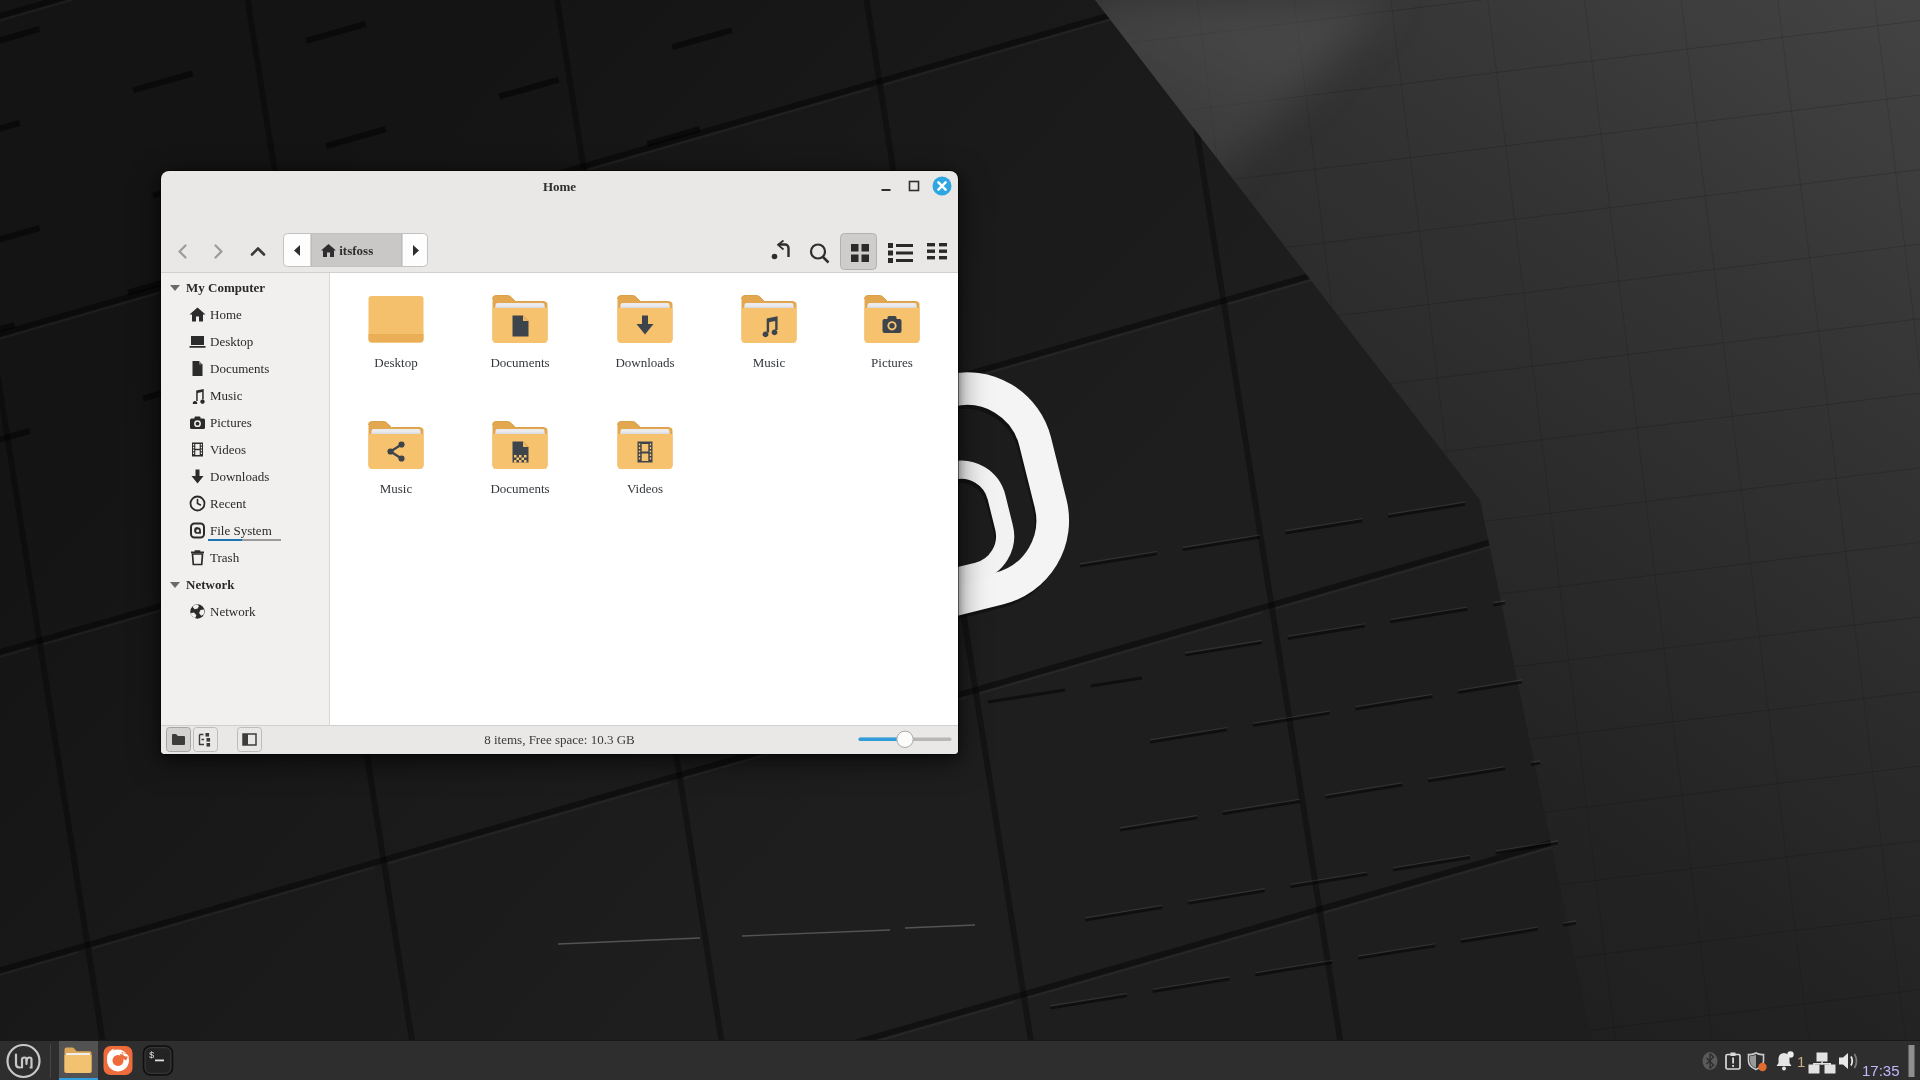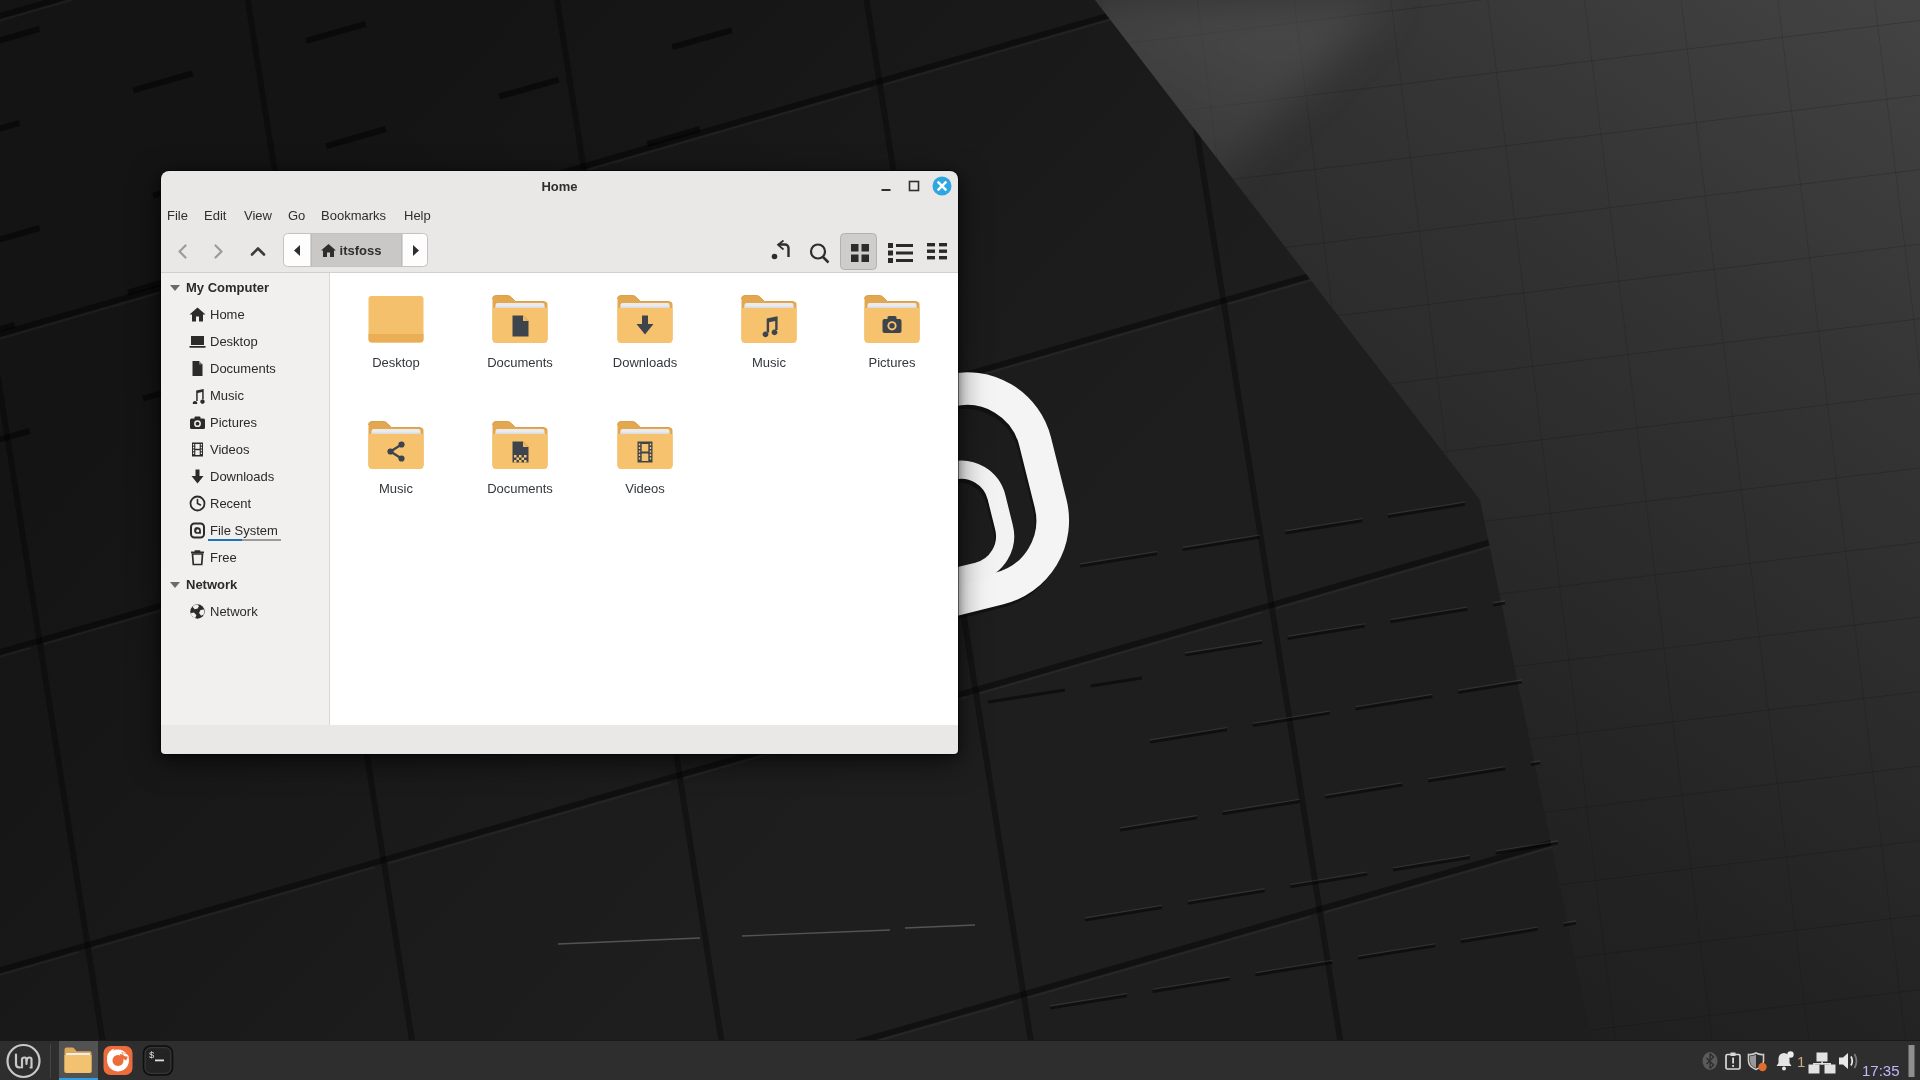--- a/index.html
+++ b/index.html
@@ -1,21 +1,21 @@
 <!DOCTYPE html>
 <html><head>
 <meta charset="utf-8">
 <style>
   * { margin:0; padding:0; box-sizing:border-box; }
   html,body { width:1920px; height:1080px; overflow:hidden; background:#161616;
     font-family:"Liberation Sans", sans-serif; }
   #desk { position:absolute; left:0; top:0; width:1920px; height:1080px; }
   #win { position:absolute; left:161px; top:171px; width:797px; height:583px;
     border-radius:8px 8px 4px 4px; background:#E9E8E7;
-    box-shadow:0 0 0 1px rgba(0,0,0,.45), 0 8px 30px rgba(0,0,0,.55), 0 2px 8px rgba(0,0,0,.4); }
+    box-shadow:0 0 0 1px rgba(0,0,0,.45), 0 8px 30px rgba(0,0,0,.55), 0 2px 8px rgba(0,0,0,.4);font-family:Liberation Serif, serif; }
   #titlebar { position:absolute; left:0; top:0; right:0; height:30px; }
   #title { position:absolute; left:0; right:0; top:0; height:30px; line-height:31px;
     text-align:center; font-size:13px; font-weight:bold; color:#2e2e2e; }
   .wbtn { position:absolute; top:0; height:30px; }
   #menubar { position:absolute; left:0; top:30px; right:0; height:30px; font-size:13px; color:#2e2e2e; }
   .mitem { position:absolute; top:0; height:30px; line-height:30px; }
   #toolbar { position:absolute; left:0; top:60px; right:0; height:42px;
     border-bottom:1px solid #d1d0cf; }
   #body { position:absolute; left:0; top:102px; right:0; bottom:29px; background:#15803d; }
   #sidebar { position:absolute; left:0; top:0; width:169px; height:100%;
@@ -125,28 +125,20 @@
 <div id="win">
   <div id="titlebar">
     <div id="title">Home</div>
     <svg class="wbtn" style="right:0; width:126px;" width="126" height="30" viewBox="0 0 126 30">
       <rect x="49.5" y="18" width="9" height="2" fill="#2e2e2e"></rect>
       <rect x="77.5" y="10.5" width="9" height="9" fill="none" stroke="#2e2e2e" stroke-width="1.6"></rect>
       <circle cx="110" cy="15" r="9.5" fill="#2da6e2"></circle>
       <path d="M106.4 11.4 L113.6 18.6 M113.6 11.4 L106.4 18.6" stroke="#fff" stroke-width="2.5" stroke-linecap="round"></path>
     </svg>
   </div>
-  <div id="menubar">
-    <div class="mitem" style="left:6px;">File</div>
-    <div class="mitem" style="left:43px;">Edit</div>
-    <div class="mitem" style="left:83px;">View</div>
-    <div class="mitem" style="left:127px;">Go</div>
-    <div class="mitem" style="left:160px;">Bookmarks</div>
-    <div class="mitem" style="left:243px;">Help</div>
-  </div>
   <div id="toolbar">
     <svg style="position:absolute;left:0;top:0;" width="797" height="42" viewBox="0 0 797 42">
 
       <path d="M24.5 14.5 L18.5 20.5 L24.5 26.5" fill="none" stroke="#9b9b9b" stroke-width="2.2" stroke-linecap="round" stroke-linejoin="round"></path>
       <path d="M54.5 14.5 L60.5 20.5 L54.5 26.5" fill="none" stroke="#9b9b9b" stroke-width="2.2" stroke-linecap="round" stroke-linejoin="round"></path>
       <path d="M91 23.5 L97 17.5 L103 23.5" fill="none" stroke="#3a3a3a" stroke-width="2.6" stroke-linecap="round" stroke-linejoin="round"></path>
 
       <rect x="122.5" y="2.5" width="144" height="33" rx="4" fill="#fdfdfd" stroke="#c3c2c1"></rect>
       <rect x="150" y="3" width="91" height="32" fill="#c9c8c6"></rect>
       <path d="M150 3 V35 M241 3 V35" stroke="#b0afae" stroke-width="1"></path>
@@ -270,21 +262,21 @@
           </svg>
           <span class="txt">File System</span>
         </div>
       <div style="position:absolute; left:47px; top:266px; width:34px; height:2px; background:#1c76b4;"></div>
       <div style="position:absolute; left:81px; top:266px; width:39px; height:2px; background:#9b9b9b;"></div>
       <div class="sitem" style="top:271px;">
           <svg class="sic" viewBox="0 0 17 17">
             <path d="M3.5 5 H13.5 L12.7 15.5 H4.3 Z" fill="none" stroke="#2b2b2b" stroke-width="1.7"></path>
             <path d="M2 3.3 H15 M6.5 3.3 V2 H10.5 V3.3" stroke="#2b2b2b" stroke-width="1.7" fill="none"></path>
           </svg>
-          <span class="txt">Free</span>
+          <span class="txt">Trash</span>
         </div>
       <div class="sitem shead" style="top:298px;">
           <span class="tri"></span>
           <span class="txt">Network</span>
         </div>
       <div class="sitem" style="top:325px;">
           <svg class="sic" viewBox="0 0 17 17">
             <circle cx="8.5" cy="8.5" r="7.2" fill="#2b2b2b"></circle>
             <path d="M8.5 1.6 a6.9 6.9 0 0 0 -5 2.2 l2.2 2.4 3 -0.6 1.2 -2.4 z M14.9 6.5 l-3.4 0.6 -1.4 3 2 2.6 2.6 -1.2 a7 7 0 0 0 0.2 -5 z M5 9.5 l-3.3 0.8 a6.9 6.9 0 0 0 4.4 4.9 l1.3 -2.9 z" fill="#f1f0ef"></path>
           </svg>
@@ -388,20 +380,40 @@
               <rect x="32.8" y="23.5" width="1.4" height="2"></rect>
               <rect x="32.8" y="27" width="1.4" height="2"></rect>
               <rect x="32.8" y="30.5" width="1.4" height="2"></rect>
               <rect x="32.8" y="34" width="1.4" height="2"></rect>
               <rect x="32.8" y="37.5" width="1.4" height="2"></rect>
             </g>
         </svg>
         <div class="lbl">Videos</div>
       </div>
     </div>
+  </div>
+  <div id="statusbar">
+    <svg style="position:absolute;left:0;top:0;" width="797" height="28" viewBox="0 0 797 28">
+      <rect x="5.5" y="1.5" width="24" height="24" rx="3" fill="#d3d2d1" stroke="#a6a5a4"></rect>
+      <rect x="32.5" y="1.5" width="24" height="24" rx="3" fill="#e9e8e7" stroke="#bdbcbb"></rect>
+      <path d="M11 9 Q11 8 12 8 H15 L17 10 H23 Q24 10 24 11 V18 Q24 19 23 19 H12 Q11 19 11 18 Z" fill="#3c3c3c"></path>
+      <g stroke="#3c3c3c" fill="none" stroke-width="1.4">
+        <path d="M38.5 8.5 H42.5 M38.5 8.5 V18.5 H43 M40.5 13.5 H43"></path>
+        <rect x="44.5" y="7" width="3.6" height="3.6" fill="#3c3c3c" stroke="none"></rect>
+        <rect x="45.5" y="12" width="3.6" height="3.6" fill="#3c3c3c" stroke="none"></rect>
+        <rect x="45.5" y="17" width="3.6" height="3.6" fill="#3c3c3c" stroke="none"></rect>
+      </g>
+      <rect x="76.5" y="1.5" width="24" height="24" rx="3" fill="#e9e8e7" stroke="#bdbcbb"></rect>
+      <rect x="82" y="8" width="13" height="11" fill="none" stroke="#3c3c3c" stroke-width="1.5"></rect>
+      <rect x="82" y="8" width="5" height="11" fill="#3c3c3c"></rect>
+      <rect x="697.5" y="11.5" width="93" height="3.5" rx="1.7" fill="#b8b7b6"></rect>
+      <rect x="697.5" y="11.5" width="47" height="3.5" rx="1.7" fill="#2f9ddb"></rect>
+      <circle cx="744" cy="13.3" r="8.2" fill="#fbfbfa" stroke="#a9a8a7"></circle>
+    </svg>
+    <div style="position:absolute;left:0;right:0;top:0;height:28px;line-height:28px;text-align:center;font-size:13px;color:#3a3a3a;">8 items, Free space: 10.3 GB</div>
   </div>
 </div>
 
 <div id="taskbar">
   <svg style="position:absolute;left:0;top:0;" width="1920" height="40" viewBox="0 0 1920 40">
     <circle cx="23.5" cy="20" r="16" fill="none" stroke="#c8c8c8" stroke-width="2.2"></circle>
     <g fill="none" stroke="#c8c8c8" stroke-width="2.2" stroke-linecap="round">
       <path d="M16 13.5 V23 Q16 26.5 19.5 26.5 H20"></path>
       <path d="M22 26.5 V18.5 Q22 16.5 24.5 16.5 Q26.5 16.5 26.5 18.5 V23"></path>
       <path d="M26.5 19.5 Q27 16.5 29.5 16.5 Q31.5 16.5 31.5 18.5 V26.5 H30.5"></path>

